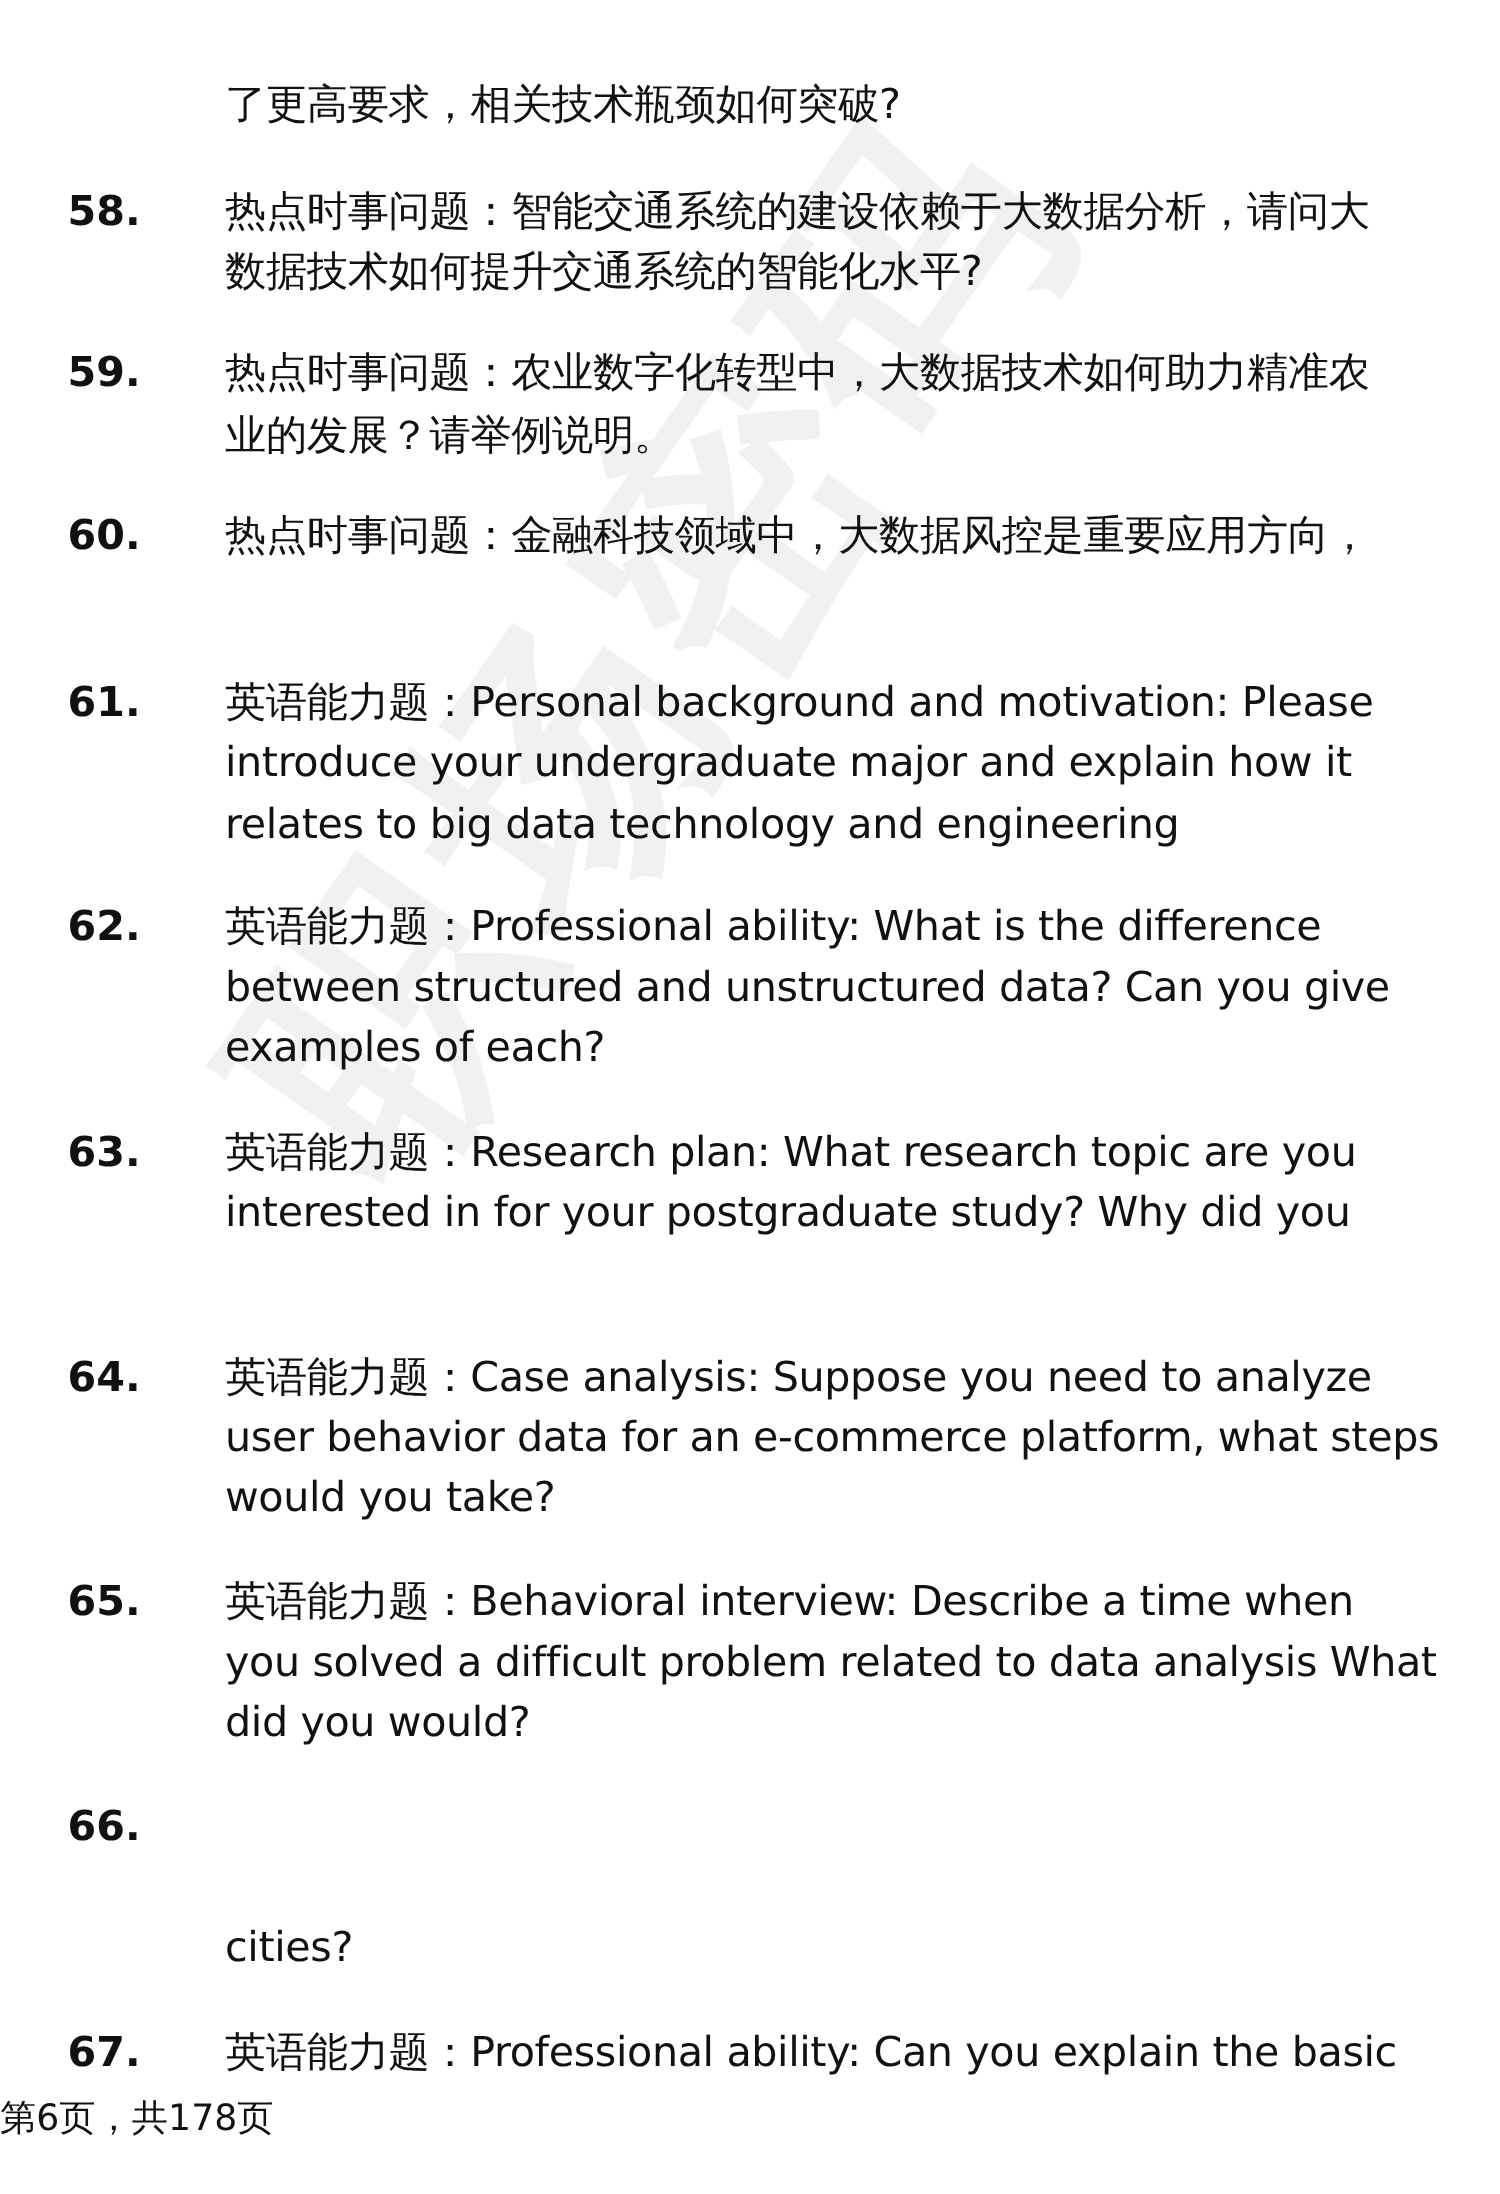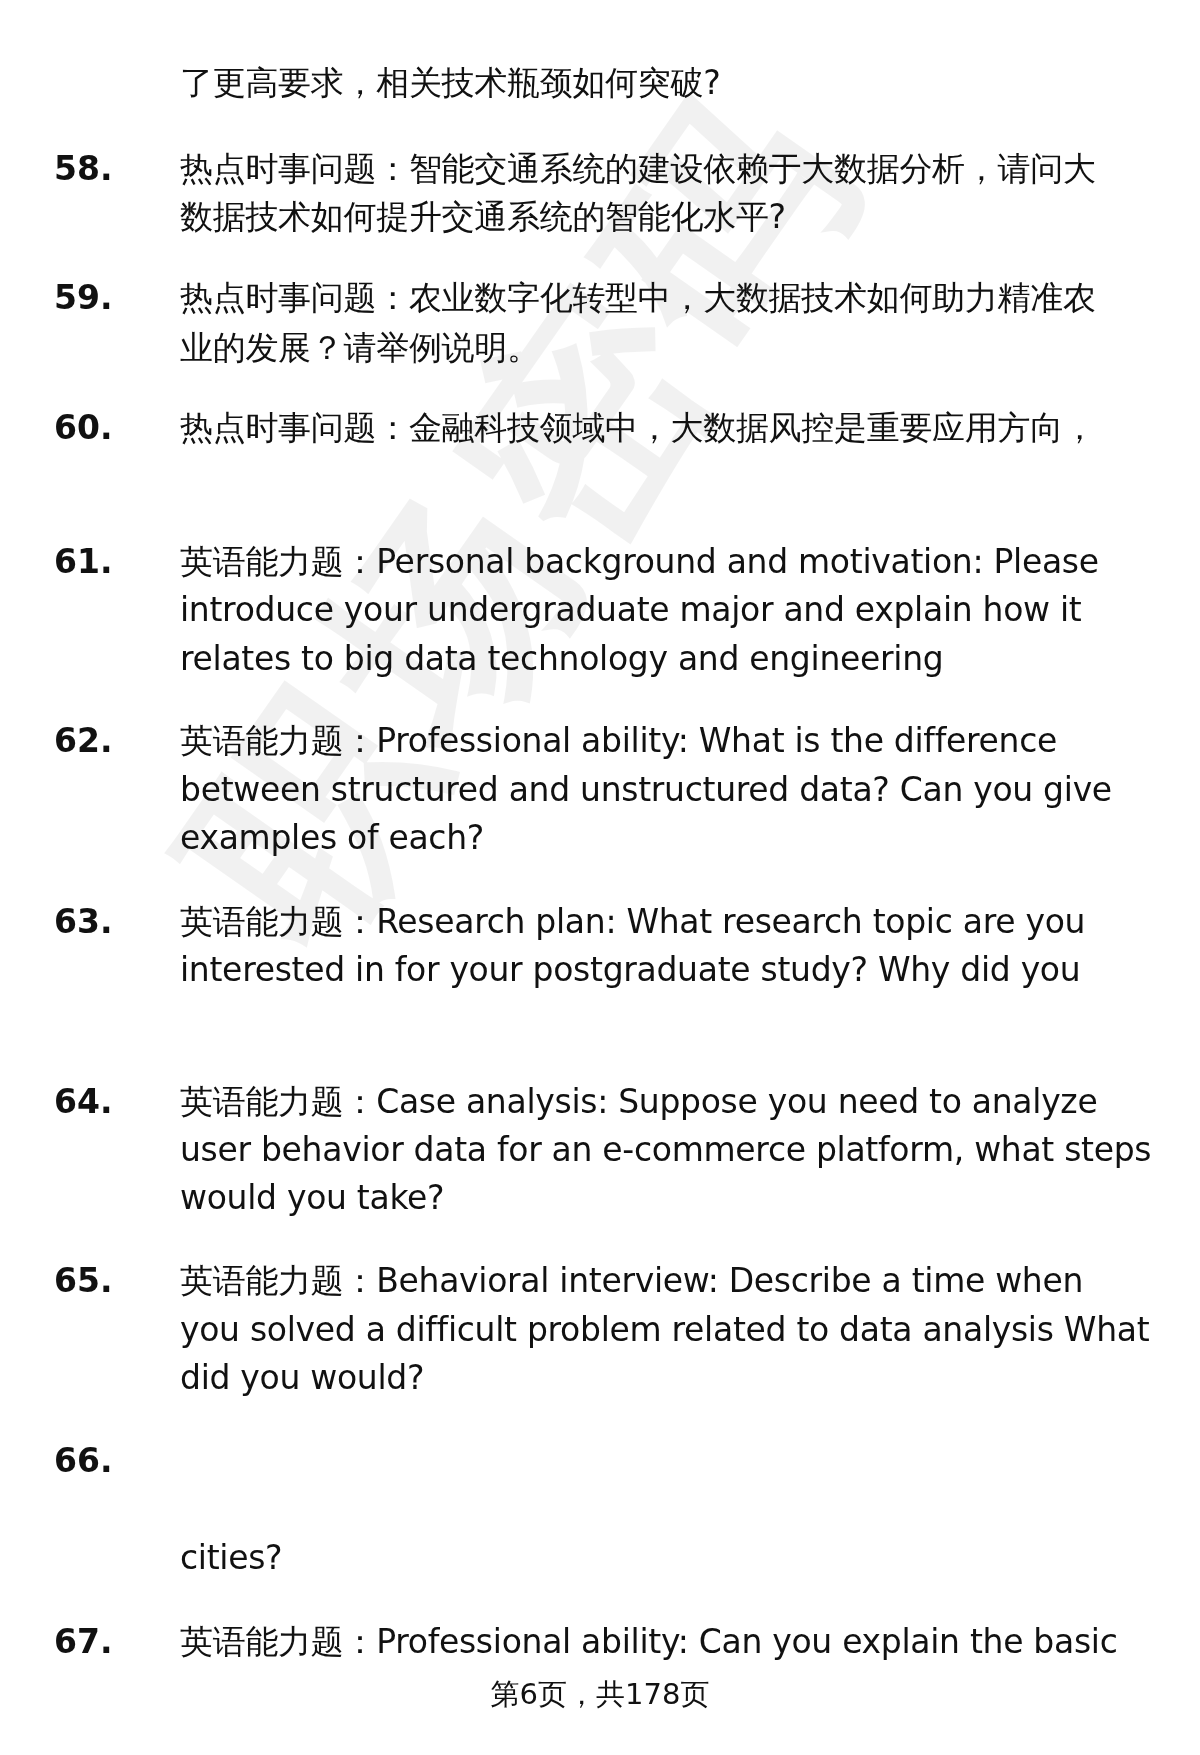--- a/index.html
+++ b/index.html
@@ -56,21 +56,20 @@
       font-size: 33px;
       line-height: 40px;
       white-space: nowrap;
       font-weight: bold;
     }
     .footer {
       position: absolute;
       left: 0;
       width: 1200px;
       top: 1675px;
-      text-align: center;
       font-size: 29px;
       line-height: 38px;
     }
   </style>
 </head>
 <body>
 
 <div class="watermark">职场密码</div>
 
 <div class="page">

